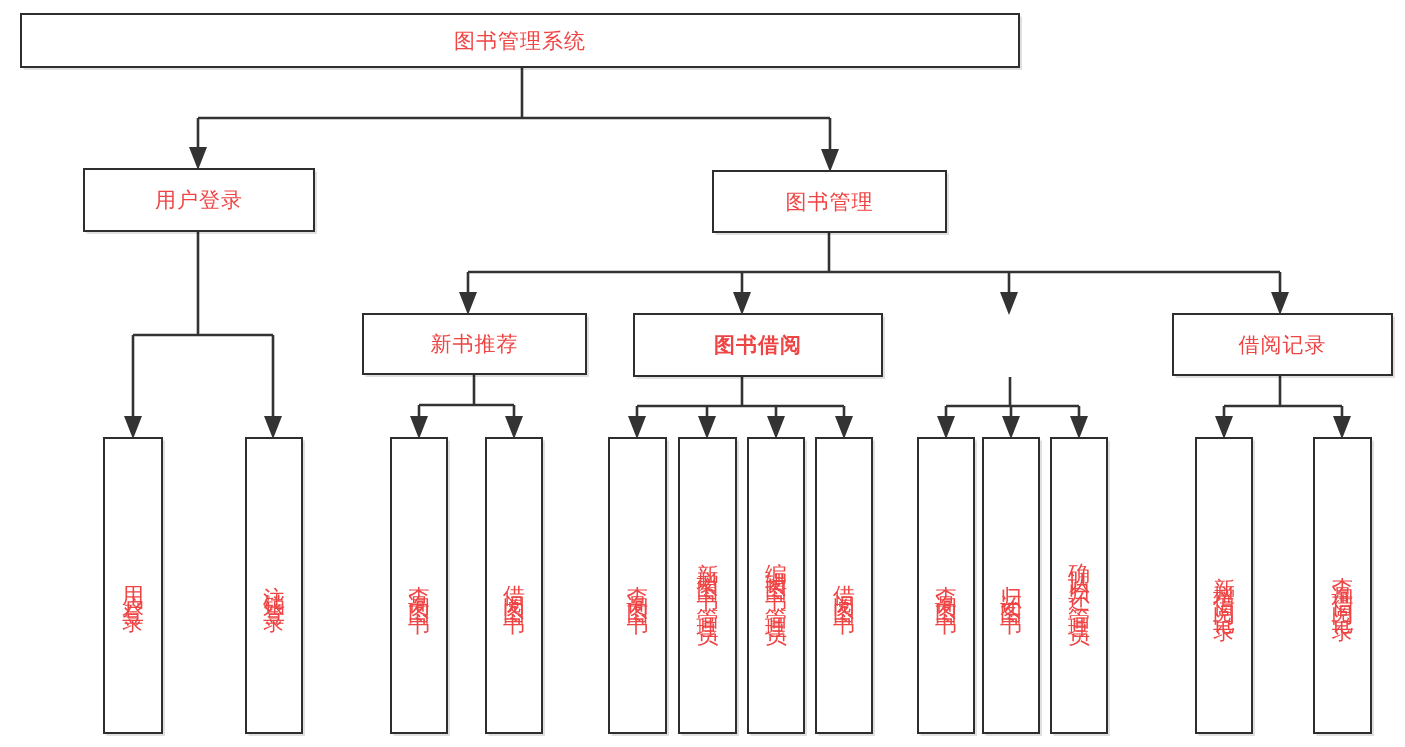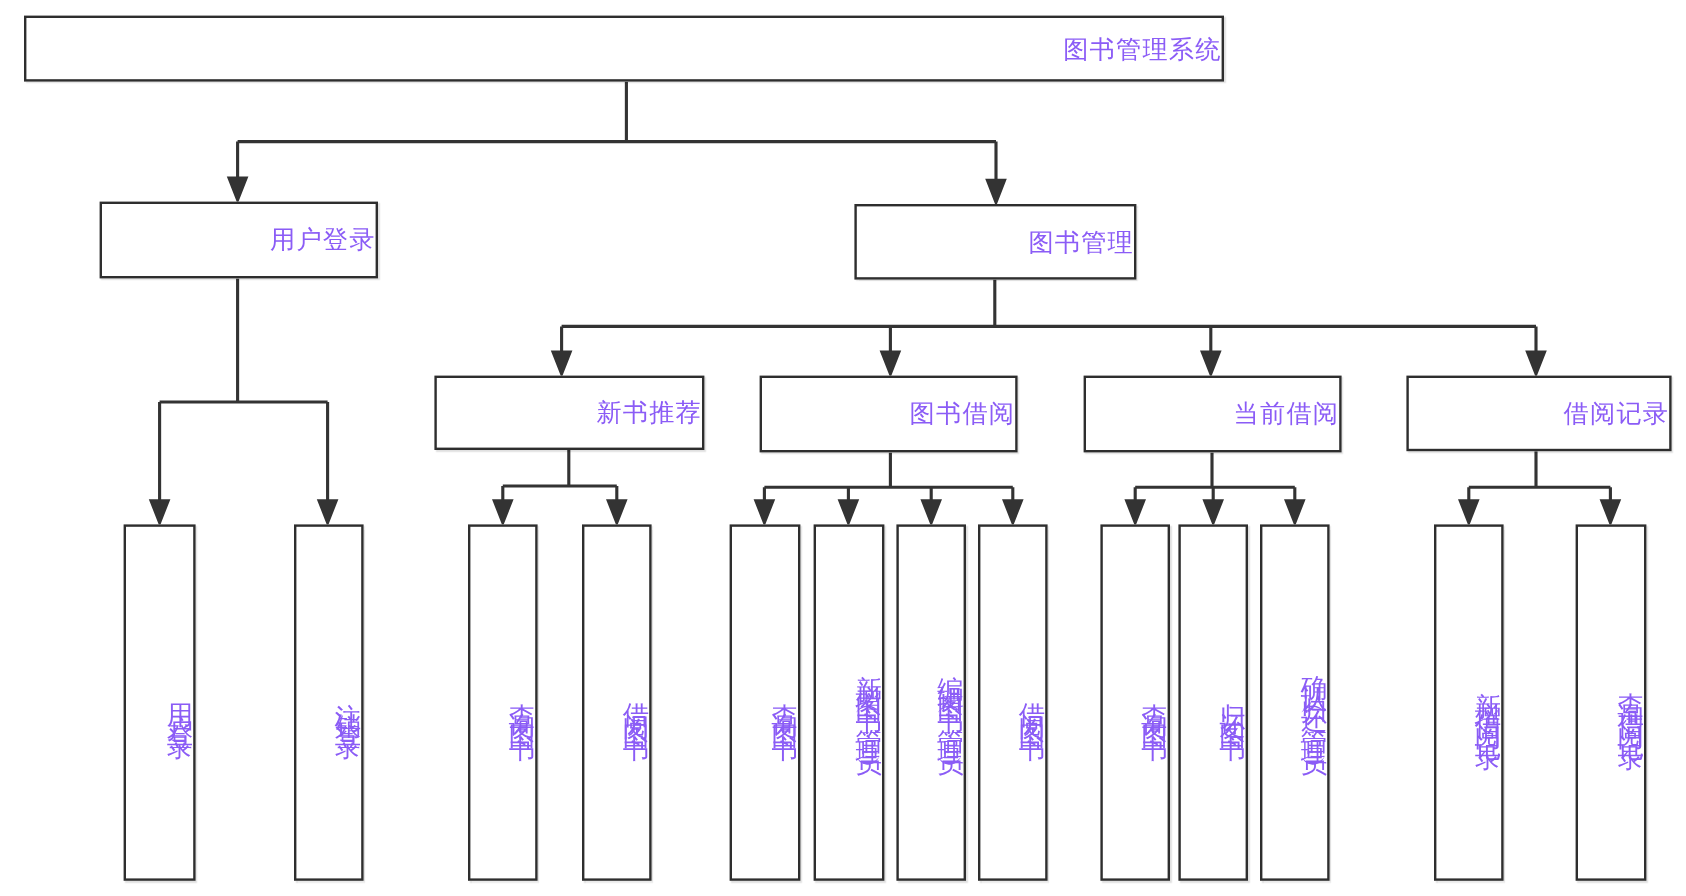--- a/index.html
+++ b/index.html
@@ -21,22 +21,22 @@
     top: 0;
     z-index: 1;
   }
   .box {
     position: absolute;
     background: #ffffff;
     border: 2.5px solid #2e2e2e;
     box-sizing: border-box;
     display: flex;
     align-items: center;
-    justify-content: flex-end;
-    color: #8b5cf6;
+    justify-content: center;
+    color: #ef4444;
     z-index: 2;
     box-shadow: 1.5px 1.5px 1px rgba(0,0,0,0.12);
   }
   .box-h {
     font-size: 21px;
     letter-spacing: 1px;
     white-space: nowrap;
   }
   .box-v {
     font-size: 22px;
@@ -106,25 +106,22 @@
   <div class="box box-h" style="left:83px; top:168px; width:232px; height:64px;">
     <span>用户登录</span>
   </div>
   <div class="box box-h" style="left:362px; top:313px; width:225px; height:62px;">
     <span>新书推荐</span>
   </div>
 
   <div class="box box-h" style="left:712px; top:170px; width:235px; height:63px;">
     <span>图书管理</span>
   </div>
-  <div class="box box-h" style="left:633px; top:313px; width:215px; height:64px;">
+  <div class="box box-h" style="left:633px; top:313px; width:250px; height:64px;font-weight:bold;">
     <span>图书借阅</span>
-  </div>
-  <div class="box box-h" style="left:903px; top:313px; width:215px; height:64px;">
-    <span>当前借阅</span>
   </div>
   <div class="box box-h" style="left:1172px; top:313px; width:221px; height:63px;">
     <span>借阅记录</span>
   </div>
 
   <div class="box box-v" style="left:103px; top:437px; width:60px; height:297px;">
     <span class="vtext">用户登录</span>
   </div>
   <div class="box box-v" style="left:245px; top:437px; width:58px; height:297px;">
     <span class="vtext">注销登录</span>

